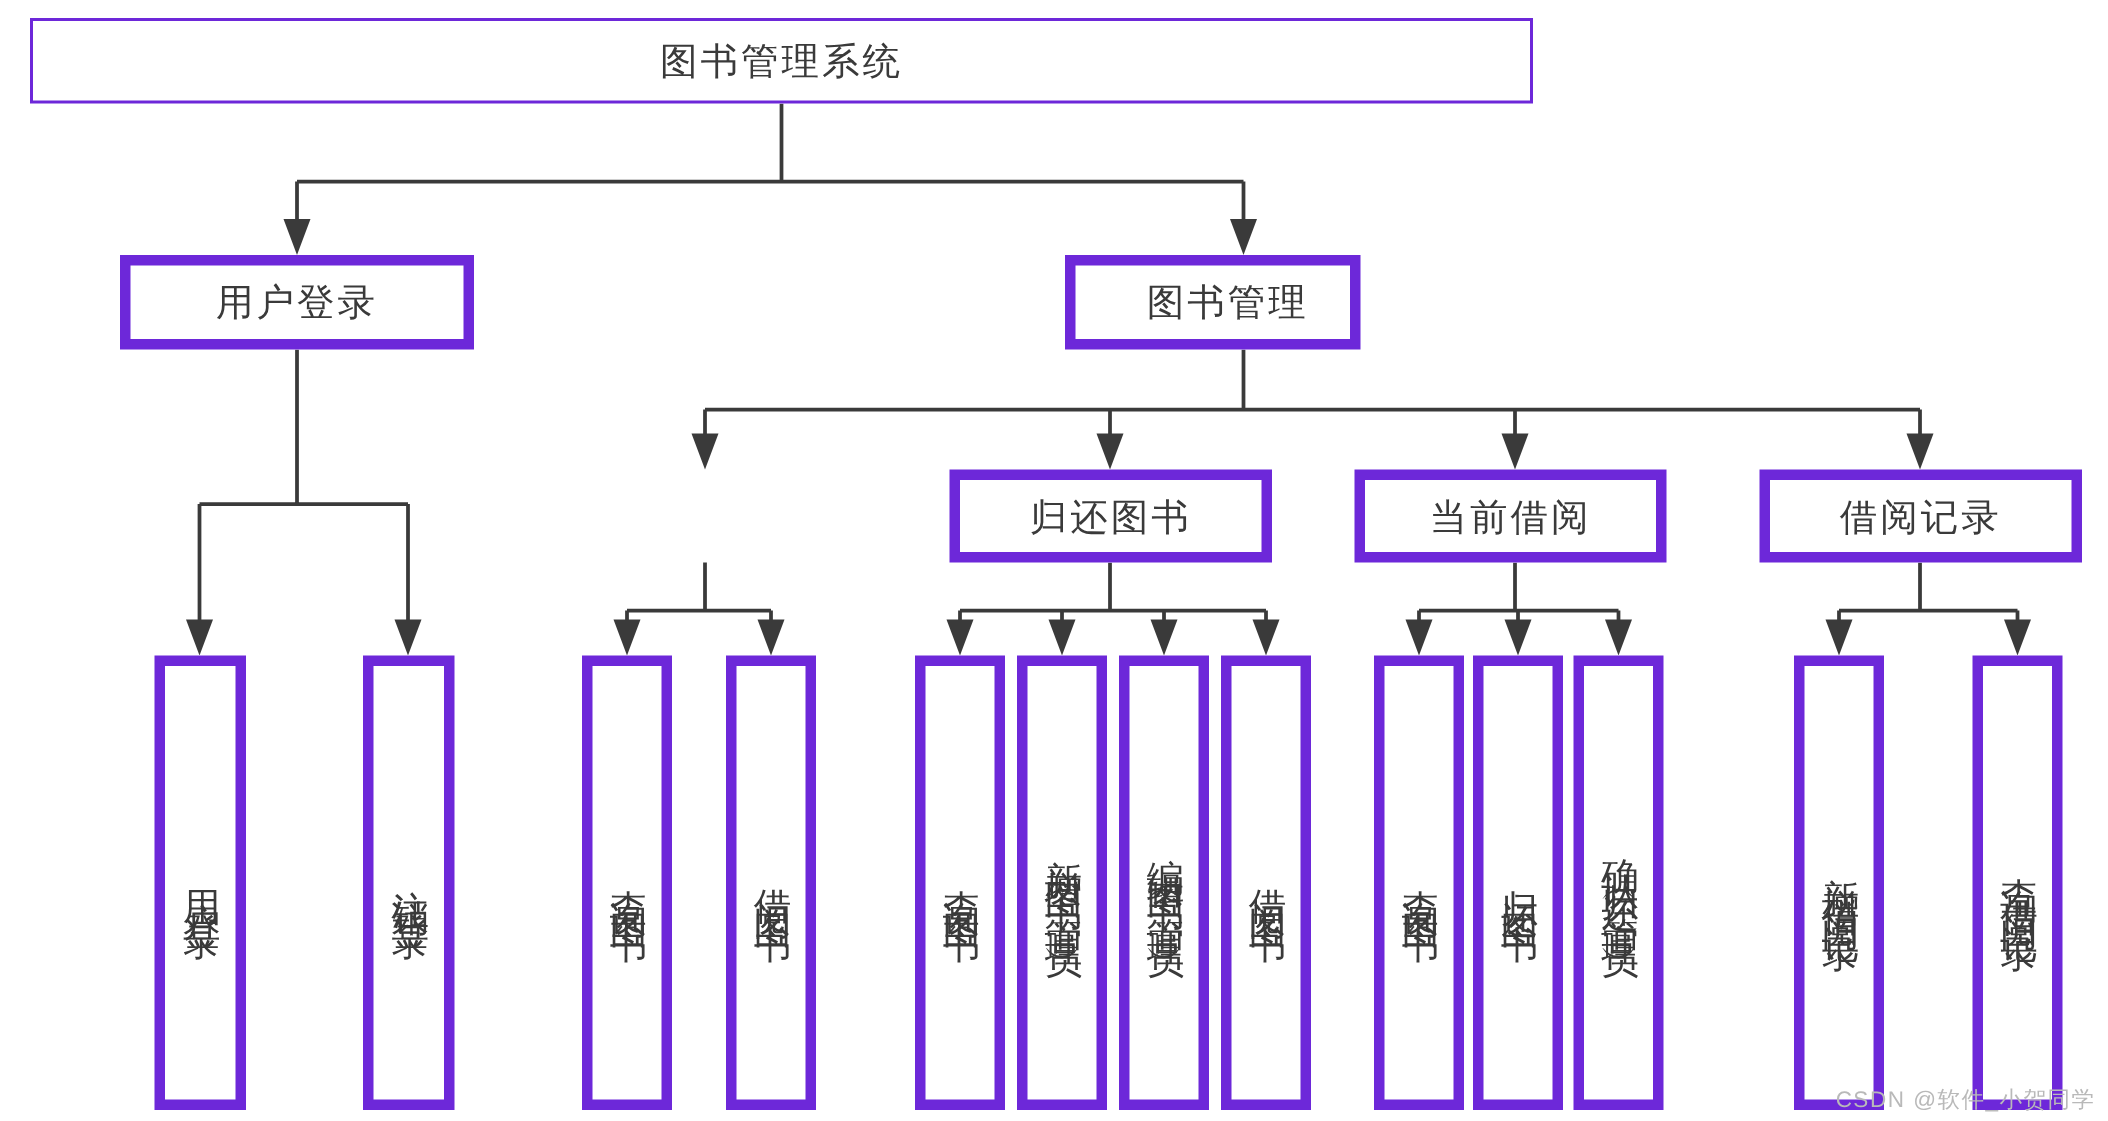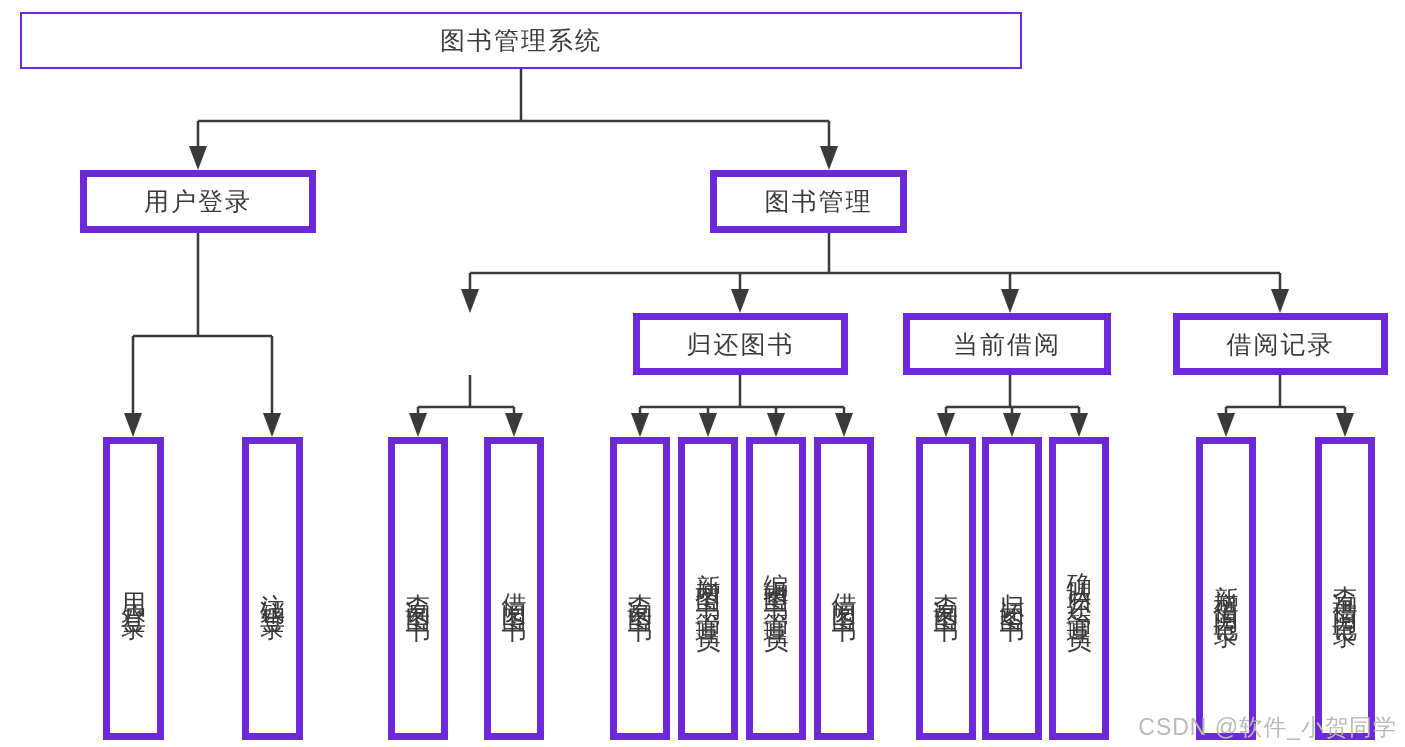--- a/index.html
+++ b/index.html
@@ -41,21 +41,21 @@
     writing-mode: vertical-rl;
     letter-spacing: 8px;
     line-height: 1;
   }
   #watermark {
     position: absolute;
     right: 8px;
     bottom: 4px;
     z-index: 5;
     color: #b9b9b9;
-    font-size: 23px;
+    font-size: 15px;
     letter-spacing: 1px;
     white-space: nowrap;
   }
 </style>
 </head>
 <body>
 
 <div id="canvas">
 
   <svg id="connectors" viewBox="0 0 1405 747" xmlns="http://www.w3.org/2000/svg">

